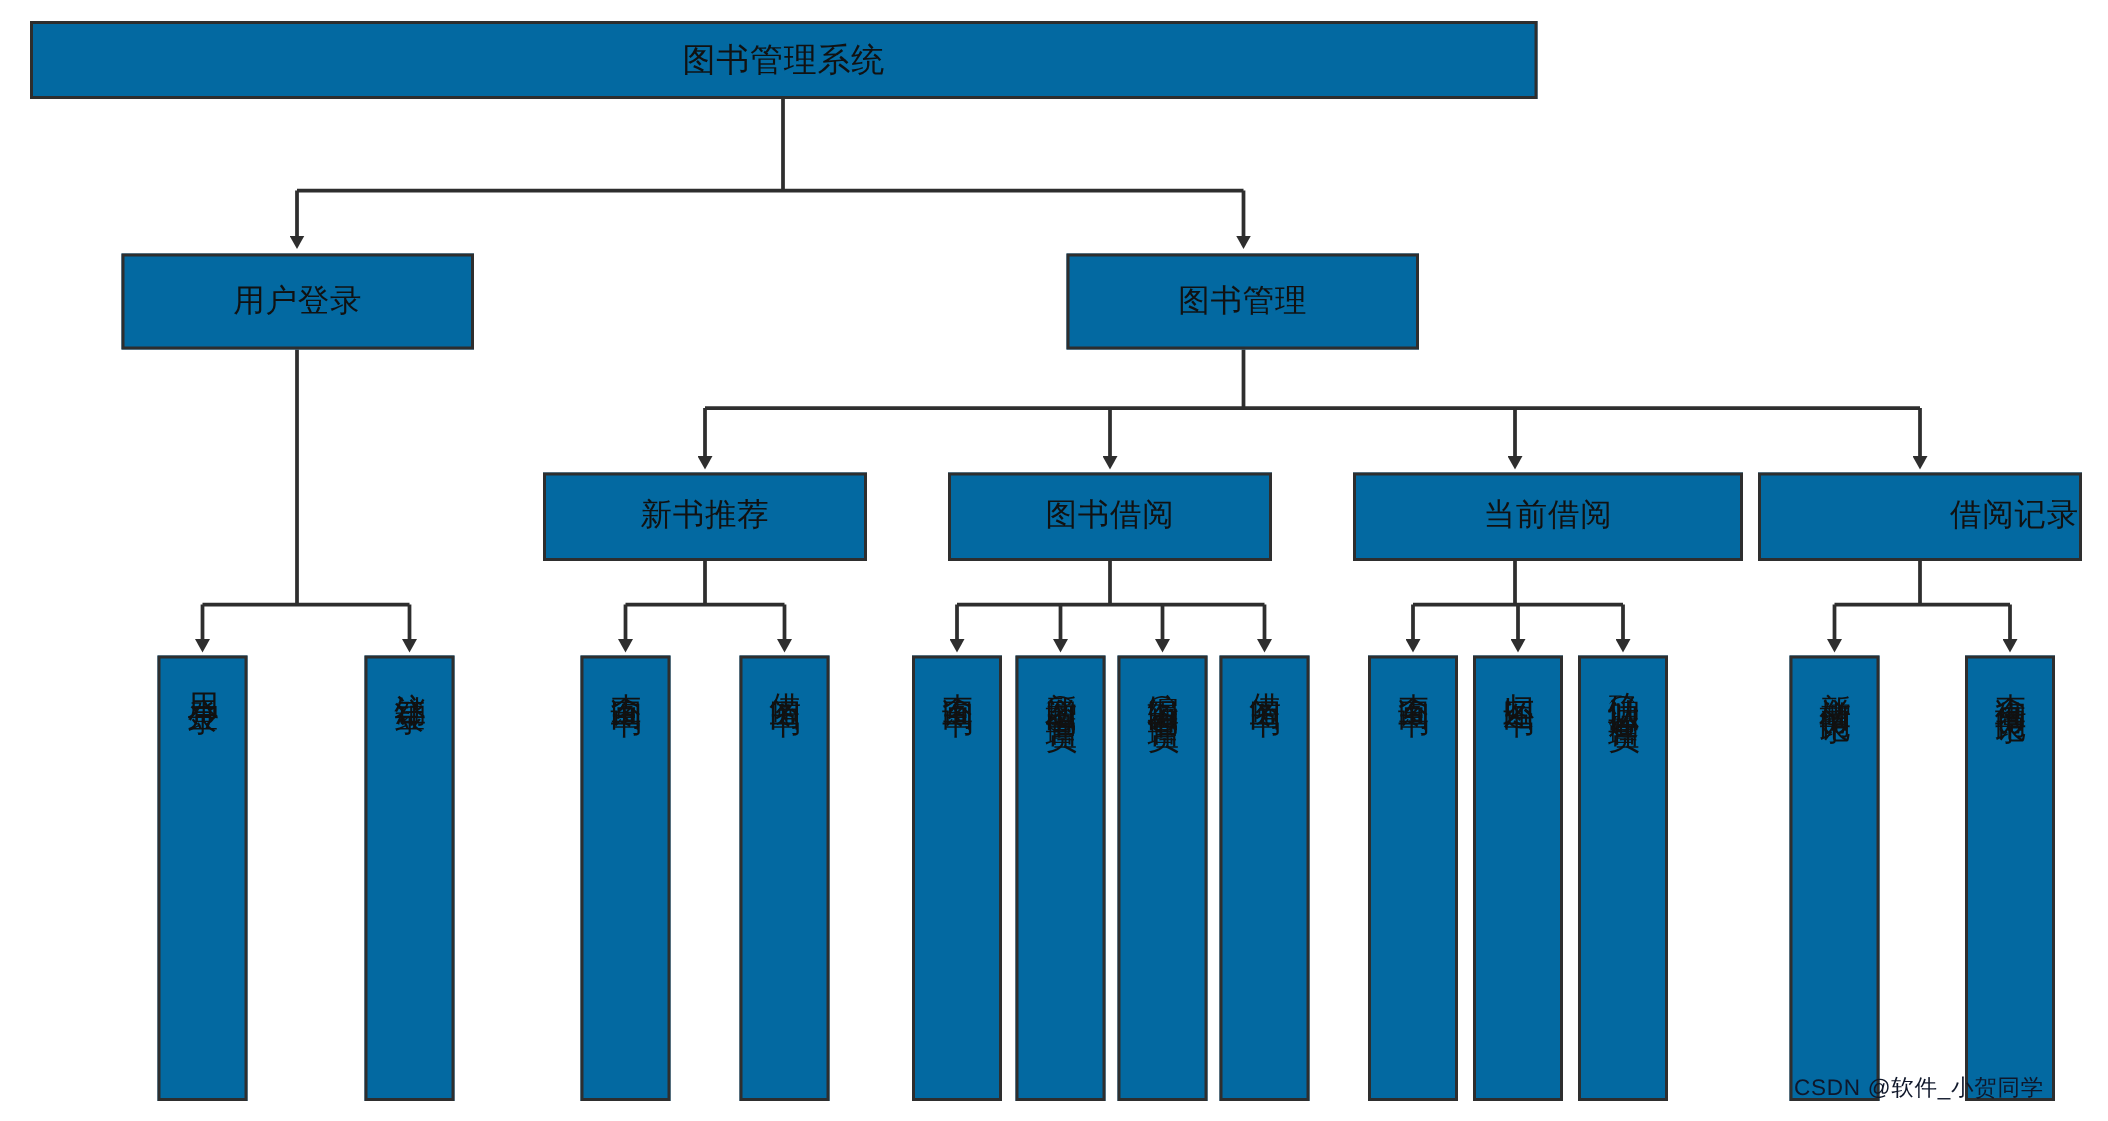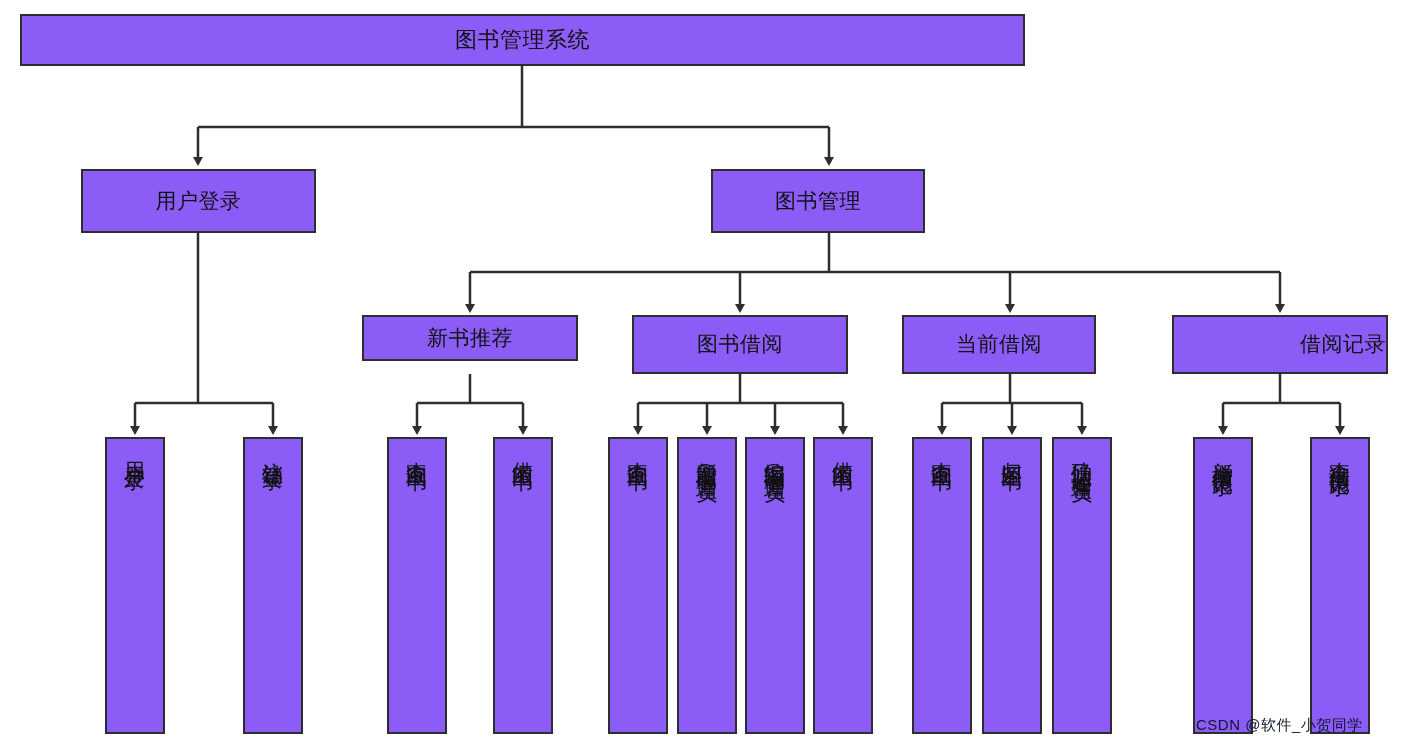--- a/index.html
+++ b/index.html
@@ -21,21 +21,21 @@
     position: absolute;
     left: 0;
     top: 0;
     width: 1405px;
     height: 747px;
     pointer-events: none;
   }
   .node {
     position: absolute;
     box-sizing: border-box;
-    background: #8b5cf6;
+    background: #0369a1;
     border: 2px solid #2e2e2e;
     display: flex;
     align-items: center;
     justify-content: center;
     color: #111111;
     z-index: 2;
   }
   .node .lbl {
     display: block;
     text-align: center;
@@ -125,31 +125,31 @@
     </g>
   </svg>
 
   <div class="node horiz" id="root-node" style="left:20px; top:14px; width:1005px; height:52px;">
     <span class="lbl">图书管理系统</span>
   </div>
 
   <div class="node horiz" style="left:81px; top:169px; width:235px; height:64px;">
     <span class="lbl">用户登录</span>
   </div>
-  <div class="node horiz" style="left:711px; top:169px; width:214px; height:64px;">
+  <div class="node horiz" style="left:711px; top:169px; width:235px; height:64px;">
     <span class="lbl">图书管理</span>
   </div>
 
-  <div class="node horiz" style="left:362px; top:315px; width:216px; height:46px;">
+  <div class="node horiz" style="left:362px; top:315px; width:216px; height:59px;">
     <span class="lbl">新书推荐</span>
   </div>
   <div class="node horiz" style="left:632px; top:315px; width:216px; height:59px;">
     <span class="lbl">图书借阅</span>
   </div>
-  <div class="node horiz" style="left:902px; top:315px; width:194px; height:59px;align-items:center;">
+  <div class="node horiz" style="left:902px; top:315px; width:260px; height:59px;align-items:center;">
     <span class="lbl">当前借阅</span>
   </div>
   <div class="node horiz" style="left:1172px; top:315px; width:216px; height:59px;justify-content:flex-end;">
     <span class="lbl">借阅记录</span>
   </div>
 
   <div class="node vert" style="left:105px; top:437px; width:60px; height:297px;">
     <span class="lbl">用户登录</span>
   </div>
   <div class="node vert" style="left:243px; top:437px; width:60px; height:297px;">

